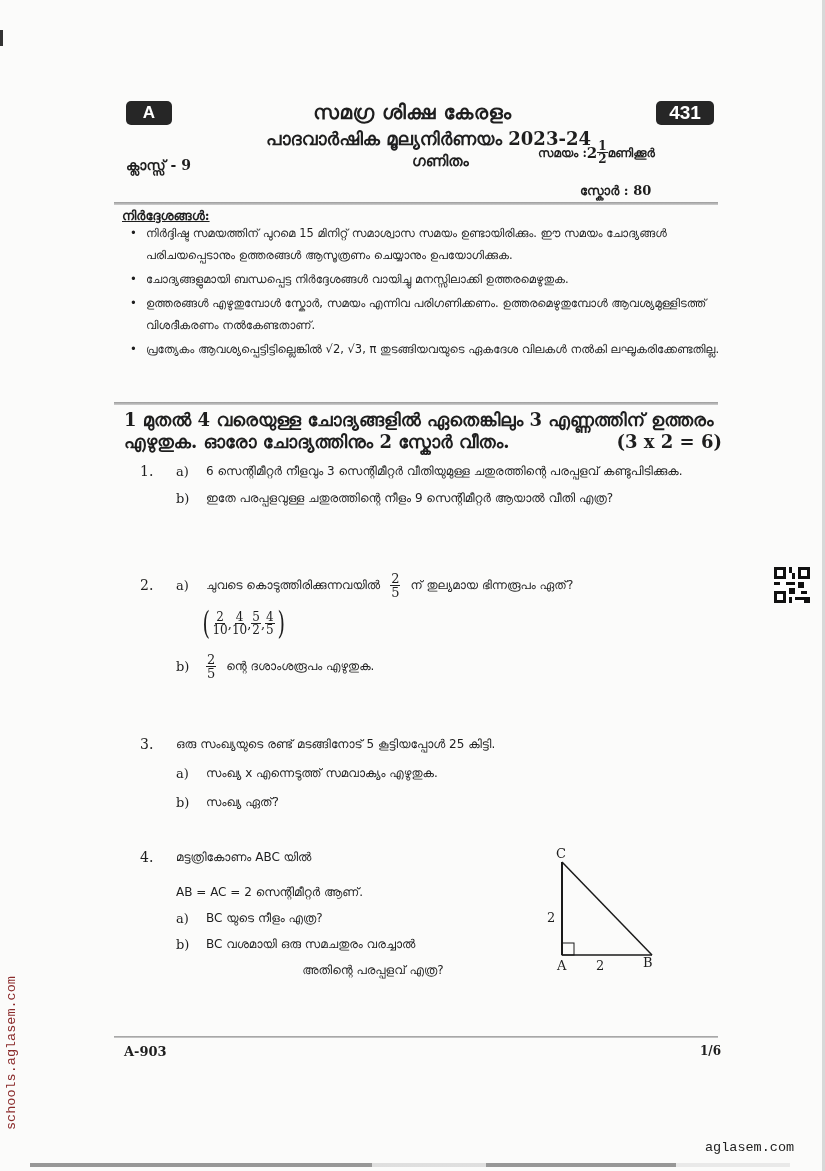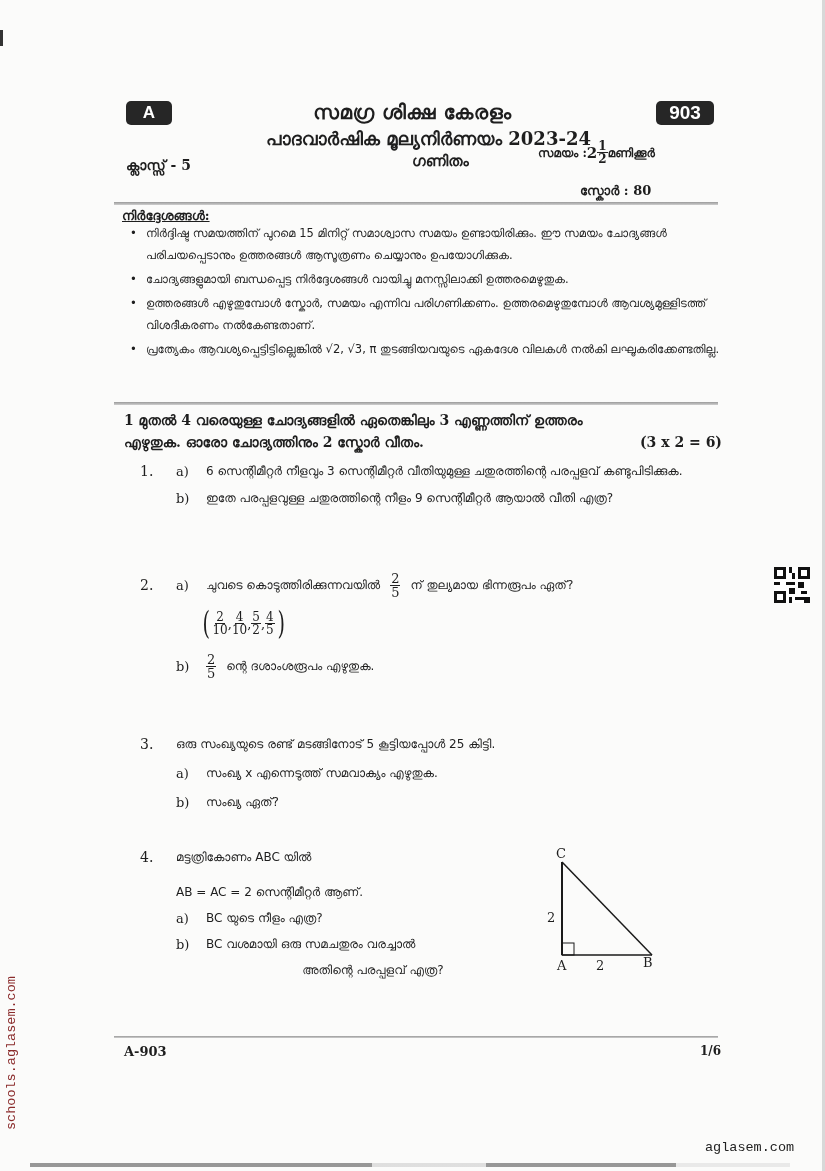--- a/index.html
+++ b/index.html
@@ -34,21 +34,21 @@
     .rule { height: 3px; background: linear-gradient(#9a9a9a, #cfcfcf); }
     .rule-1 { left: 114px; width: 604px; top: 202px; }
     .rule-2 { left: 114px; width: 604px; top: 402px; }
     .rule-3 { left: 114px; width: 604px; top: 1036px; height: 2px; }
 
     .instr-heading { left: 122px; top: 208px; font-size: 13px; font-weight: bold; text-decoration: underline; }
     .instr-list { left: 130px; top: 222px; width: 590px; font-family: "DejaVu Sans", sans-serif; font-size: 11.5px; line-height: 22px; }
     .instr-item { display: flex; gap: 10px; margin-bottom: 2px; }
     .bullet { width: 6px; flex: none; }
 
-    .section-head { left: 124px; top: 409px; width: 598px; font-size: 14px; font-weight: bold; line-height: 22px; }
+    .section-head { left: 124px; top: 409px; width: 598px; font-size: 18px; font-weight: bold; line-height: 22px; }
     .section-head .marks { position: absolute; right: 0; bottom: 0; }
 
     .q-num { font-size: 14px; }
     .q-text { font-family: "DejaVu Sans", sans-serif; font-size: 12px; }
     .q-row { display: flex; gap: 10px; align-items: flex-start; line-height: 23px; }
     .part-label { font-family: "DejaVu Serif", serif; font-size: 13px; width: 20px; flex: none; }
 
     .tri-label { font-family: "DejaVu Serif", serif; font-size: 13px; }
 
     .footer-left { left: 124px; top: 1044px; font-size: 13px; font-weight: bold; }
@@ -62,24 +62,24 @@
     .qr { left: 774px; top: 566px; width: 36px; height: 38px; }
     .bottom-strip { left: 30px; top: 1163px; width: 760px; height: 4px; background: linear-gradient(90deg, #555 0 45%, #ccc 45% 60%, #555 60% 85%, #ddd 85%); opacity: 0.6; }
   </style>
 </head>
 <body>
 
 <div class="abs left-bar"></div>
 <div class="abs right-edge"></div>
 
 <div class="abs badge badge-a">A</div>
-<div class="abs badge badge-code">903</div>
+<div class="abs badge badge-code">431</div>
 <div class="abs title1">സമഗ്ര ശിക്ഷ കേരളം</div>
 <div class="abs title2">പാദവാർഷിക മൂല്യനിർണയം 2023-24</div>
-<div class="abs class-label">ക്ലാസ്സ് - 5</div>
+<div class="abs class-label">ക്ലാസ്സ് - 9</div>
 <div class="abs subject">ഗണിതം</div>
 <div class="abs time-row">
   <span>സമയം :</span>
   <span class="mixed-whole">2</span>
   <span class="frac">
     <span class="num">1</span>
     <span>2</span>
   </span>
   <span>മണിക്കൂർ</span>
 </div>

